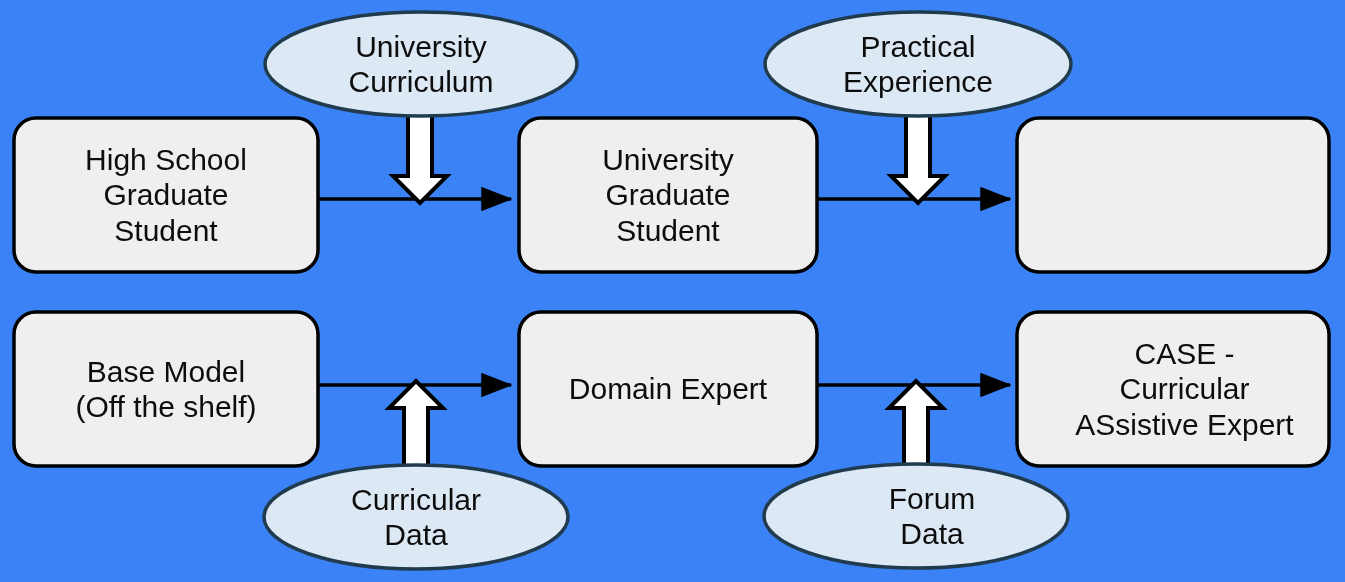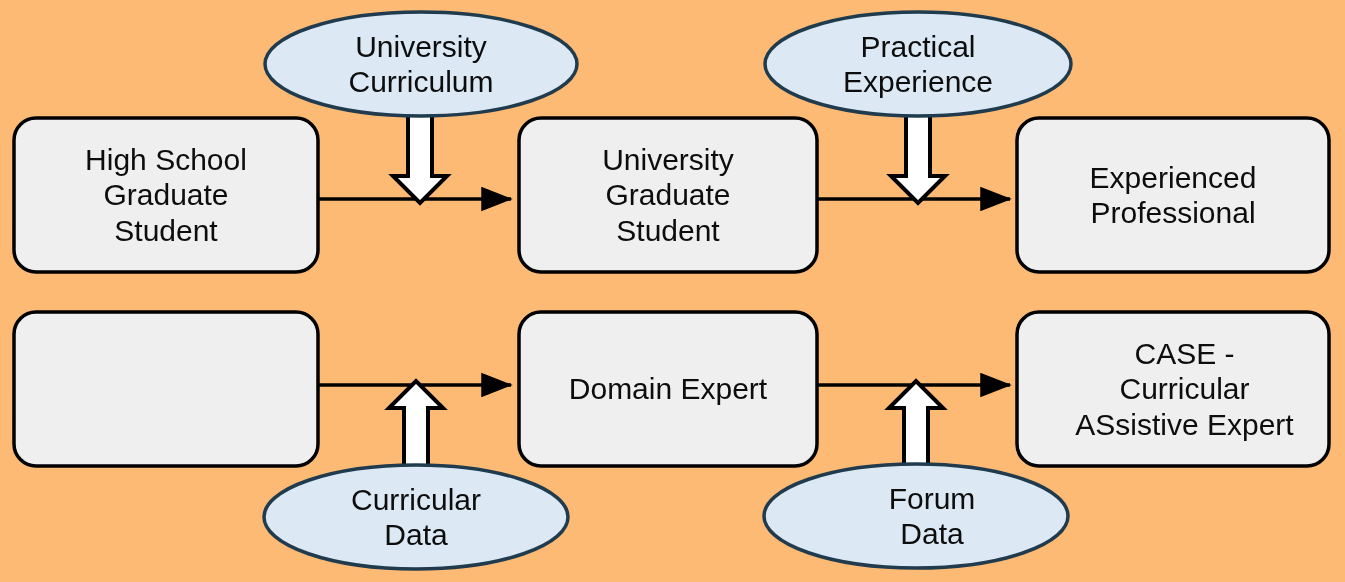--- a/index.html
+++ b/index.html
@@ -7,21 +7,21 @@
     padding: 0;
     background: #ffffff;
   }
   body {
     font-family: "Liberation Sans", sans-serif;
   }
   #diagram-canvas {
     position: relative;
     width: 1345px;
     height: 582px;
-    background: #fdba74;
+    background: #3b82f6;
     overflow: hidden;
   }
   #diagram-svg {
     position: absolute;
     inset: 0;
     width: 1345px;
     height: 582px;
   }
   .node-label {
     position: absolute;
@@ -98,23 +98,23 @@
 Experience</div>
 
   <div class="node-label box-label" style="left:14px; top:118px; width:304px; height:154px;">High School
 Graduate
 Student</div>
 
   <div class="node-label box-label" style="left:519px; top:118px; width:298px; height:154px;">University
 Graduate
 Student</div>
 
-  <div class="node-label box-label" style="left:1017px; top:118px; width:312px; height:154px;">Experienced
-Professional</div>
 
+  <div class="node-label box-label" style="left:14px; top:312px; width:304px; height:154px;">Base Model
+(Off the shelf)</div>
 
   <div class="node-label box-label" style="left:519px; top:312px; width:298px; height:154px;border-radius:25px;">Domain Expert</div>
 
   <div class="node-label box-label" style="left:1017px; top:312px; width:335px; height:154px;">CASE -
 Curricular
 ASsistive Expert</div>
 
   <div class="node-label ellipse-label" style="left:264px; top:465px; width:304px; height:104px;">Curricular
 Data</div>
 

